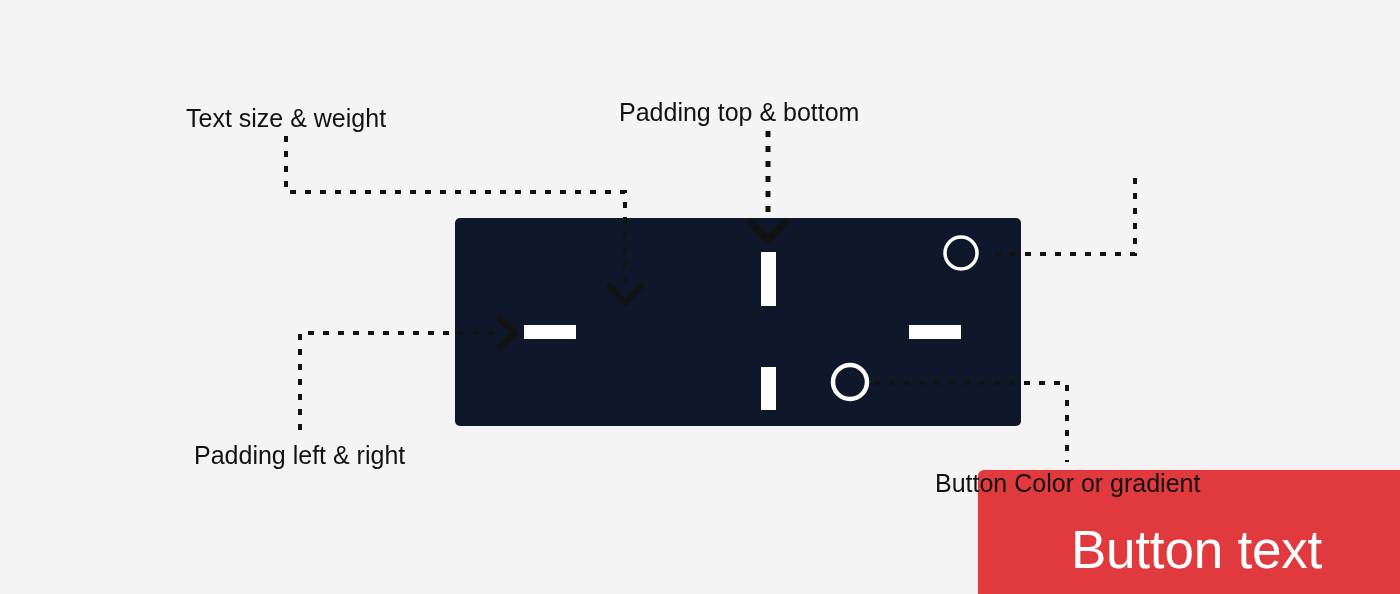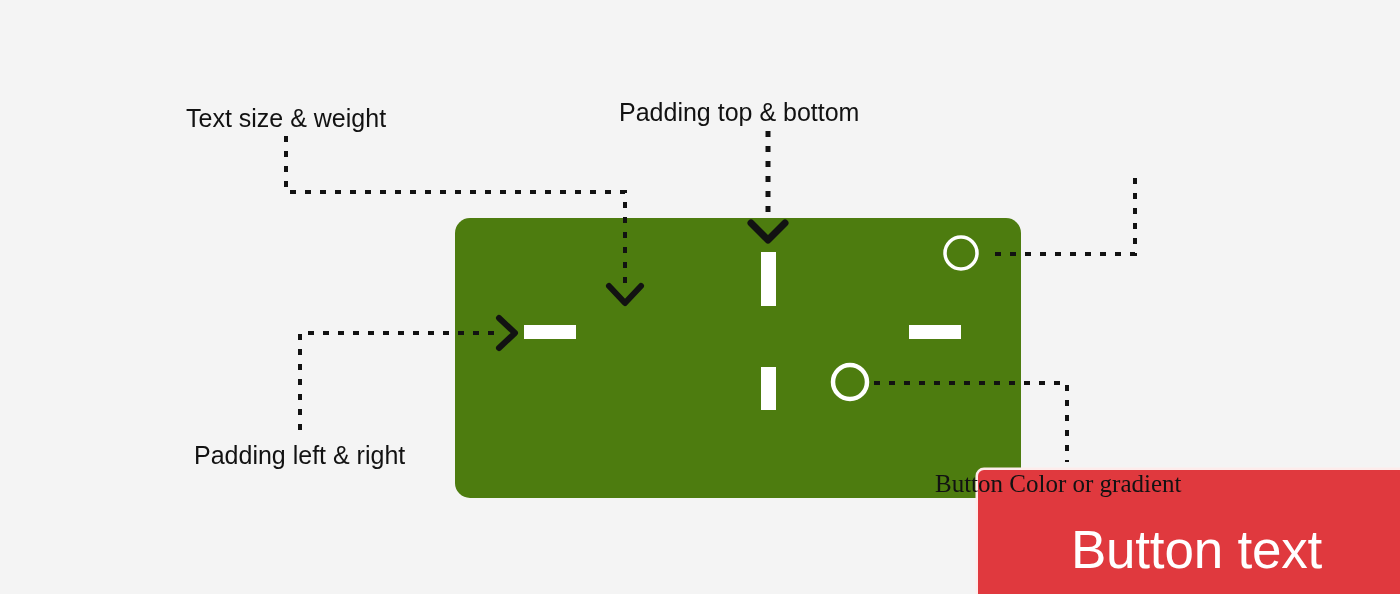--- a/index.html
+++ b/index.html
@@ -33,23 +33,23 @@
     color: #121212;
     white-space: nowrap;
     line-height: 1;
   }
   
   #padding-box {
     position: absolute;
     left: 455px;
     top: 218px;
     width: 566px;
-    height: 280px;
-    background: #4d7c0f;
-    border-radius: 15px;
+    height: 208px;
+    background: #0f172a;
+    border-radius: 5px;
   }
   #button-surface {
     position: absolute;
     left: 523px;
     top: 252px;
     width: 437px;
     height: 158px;
     background: #e0393e;
     border-radius: 6px;
     box-shadow: 0 0 0 2.5px #fdeceb;
@@ -114,15 +114,15 @@
     <circle cx="850" cy="382" r="17" fill="none" stroke="#ffffff" stroke-width="4.5"></circle>
   </svg>
 
   <div class="anno-label" style="left:186px; top:106px;">Text size &amp; weight</div>
 
   <div class="anno-label" style="left:619px; top:100px;">Padding top &amp; bottom</div>
 
 
   <div class="anno-label" style="left:194px; top:443px;">Padding left &amp; right</div>
 
-  <div class="anno-label" style="left:935px; top:471px;font-family:Liberation Serif, serif;">Button Color or gradient</div>
+  <div class="anno-label" style="left:935px; top:471px;">Button Color or gradient</div>
 
 </div>
 
 </body></html>

